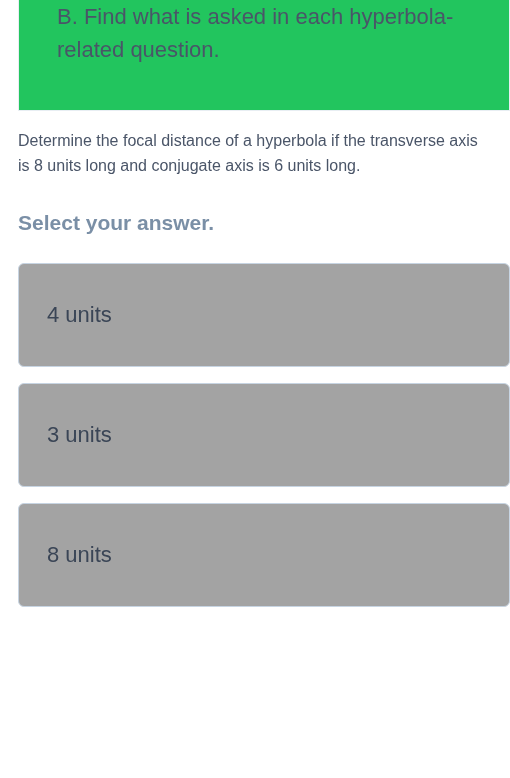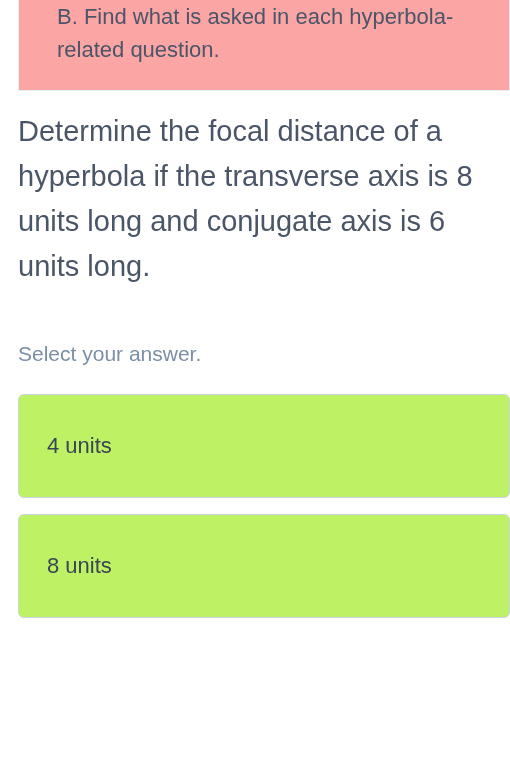--- a/index.html
+++ b/index.html
@@ -10,60 +10,60 @@
     
     body {
       font-family: 'Segoe UI', -apple-system, BlinkMacSystemFont, sans-serif;
       background: #ffffff;
       width: 510px;
       height: 778px;
       overflow: hidden;
     }
     
     .instruction-box {
-      background: #fca5a5;
-      padding: 0 20px 24px 38px;
+      background: #22c55e;
+      padding: 0 20px 44px 38px;
       margin-bottom: 18px;
       border: 1px solid #e8eef3;
       border-top: none;
       margin-left: 18px;
     }
     
     .instruction-text {
       color: #4a5568;
       font-size: 22px;
       line-height: 1.5;
     }
     
     .question-text {
       color: #4a5568;
-      font-size: 29px;
+      font-size: 16px;
       line-height: 1.55;
       padding: 0 18px;
-      margin-bottom: 53px;
+      margin-bottom: 32px;
     }
     
     .answer-prompt {
       color: #7a8fa6;
       font-size: 21px;
-      font-weight: 400;
+      font-weight: 700;
       padding: 0 18px;
       margin-bottom: 28px;
     }
     
     .options-container {
       padding-left: 18px;
     }
     
     .option {
       border: 1px solid #c7d4e2;
       border-radius: 6px;
       padding: 38px 28px;
       margin-bottom: 16px;
-      background: #bef264;
+      background: #a3a3a3;
       cursor: pointer;
       transition: border-color 0.2s;
     }
     
     .option-text {
       color: #3a4556;
       font-size: 22px;
       font-weight: 400;
     }
   </style>
@@ -76,15 +76,18 @@
 
 <p class="question-text">Determine the focal distance of a hyperbola if the transverse axis is 8 units long and conjugate axis is 6 units long.</p>
 
 <p class="answer-prompt">Select your answer.</p>
 
 <div class="options-container">
   <div class="option">
     <span class="option-text">4 units</span>
   </div>
   <div class="option">
+    <span class="option-text">3 units</span>
+  </div>
+  <div class="option">
     <span class="option-text">8 units</span>
   </div>
 </div>
 
 </body></html>

